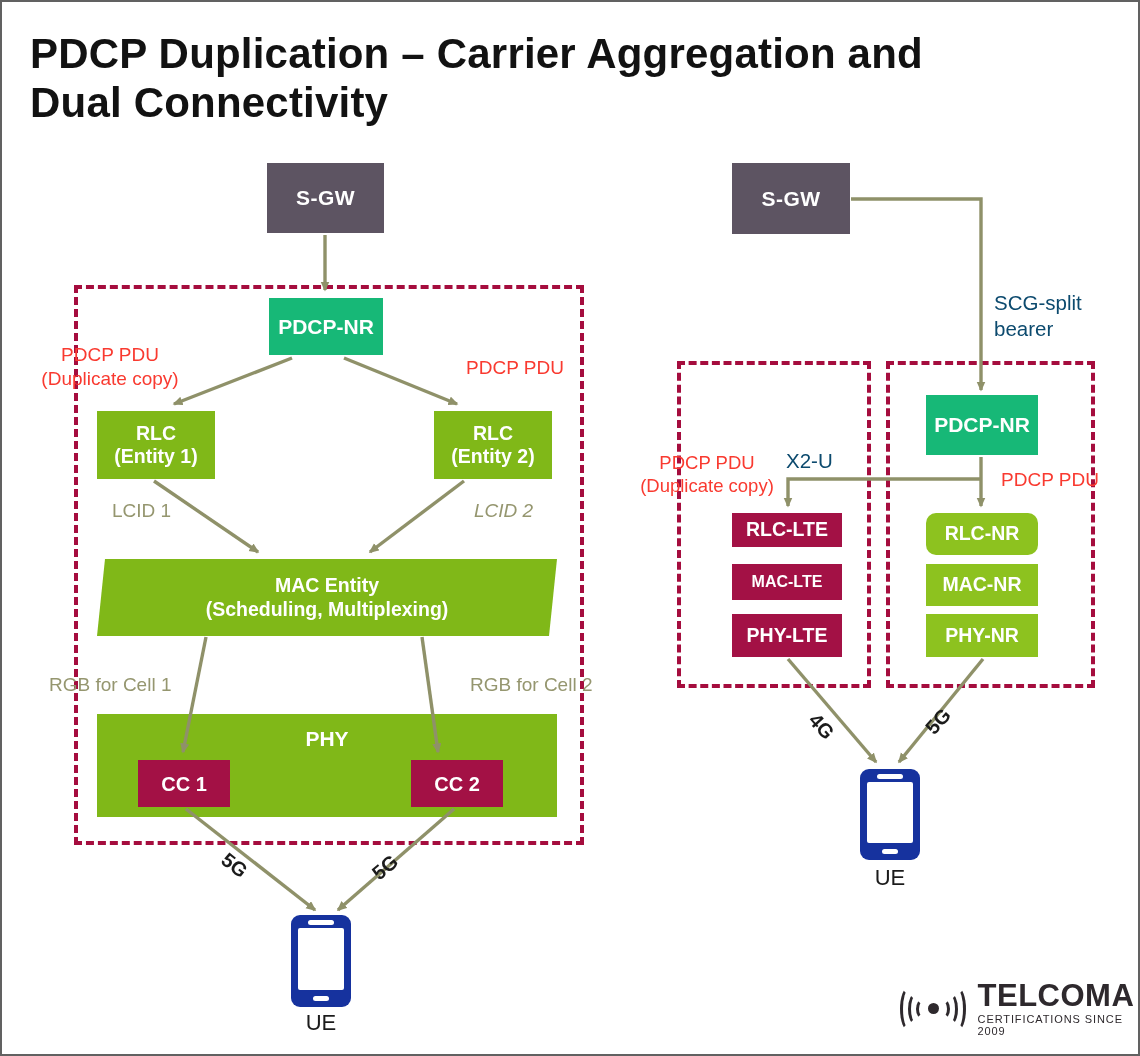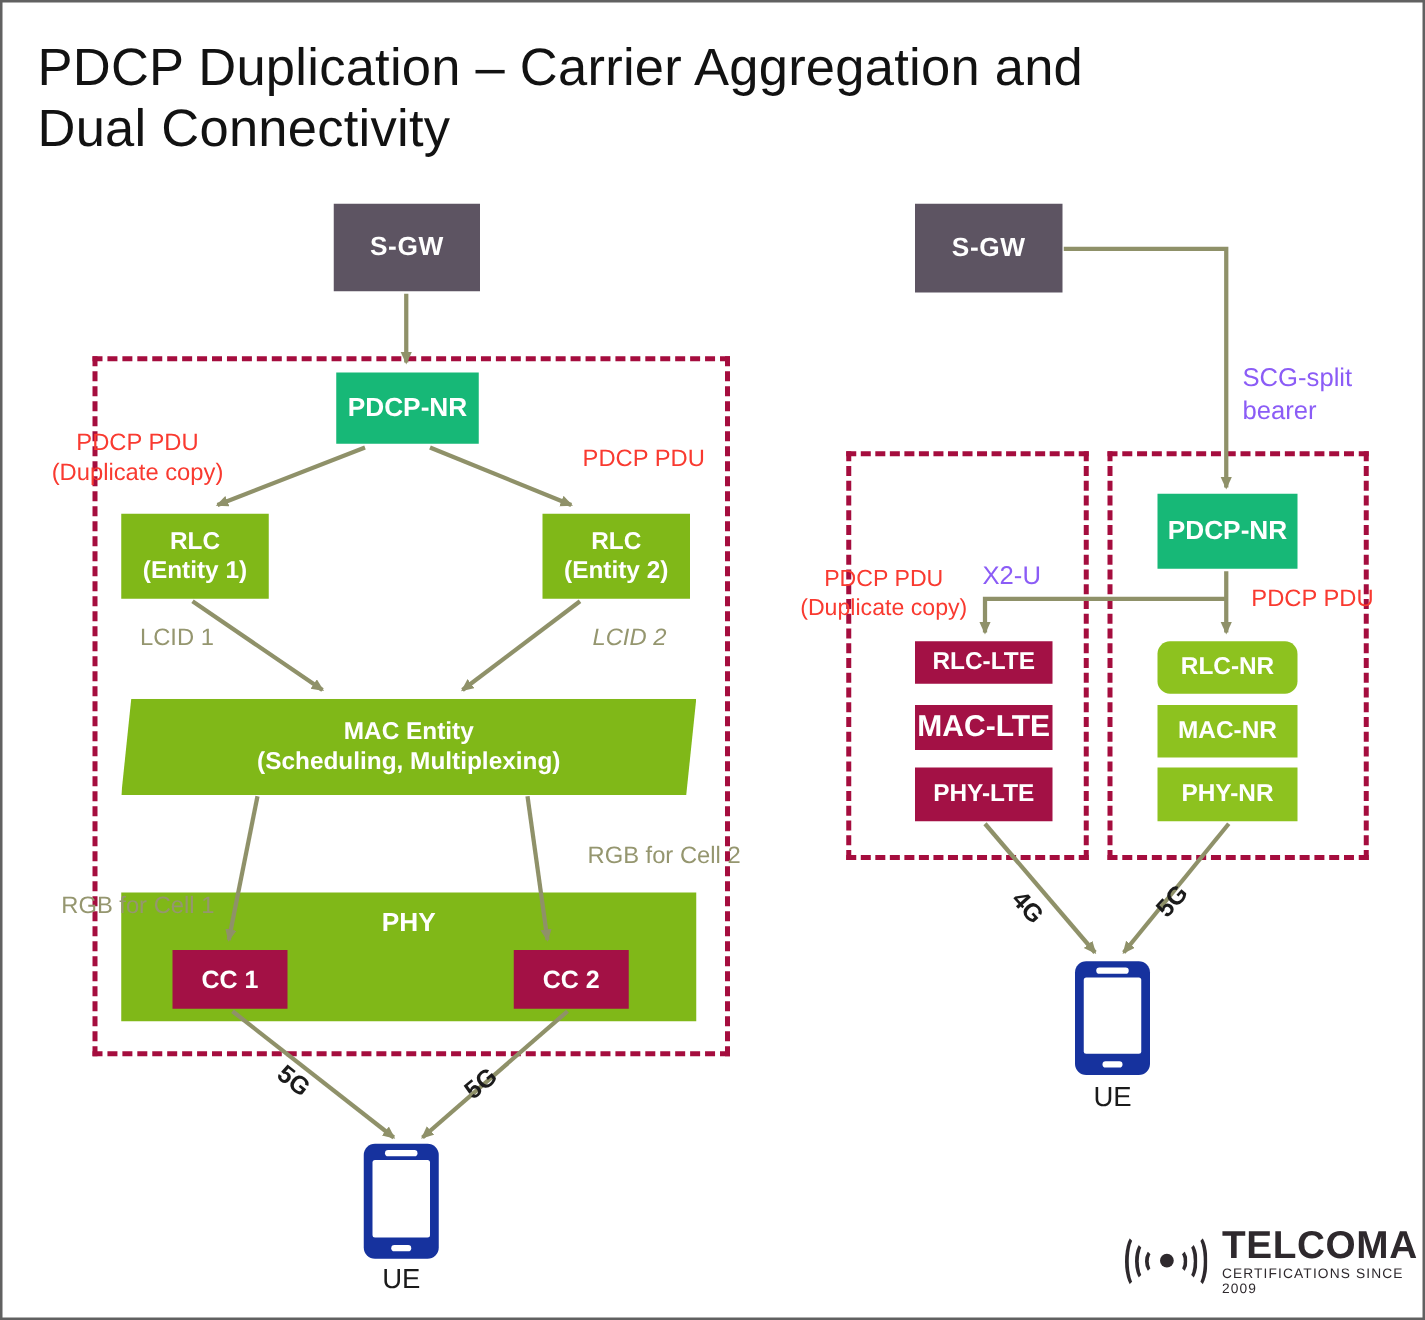--- a/index.html
+++ b/index.html
@@ -5,38 +5,38 @@
   html,body{margin:0;padding:0;background:#fff;}
   .canvas{
     position:relative;width:1140px;height:1056px;background:#ffffff;
     border:2px solid #616161;box-sizing:border-box;overflow:hidden;
     font-family:"Liberation Sans",sans-serif;color:#161616;
   }
   .abs{position:absolute;}
   .pre{white-space:pre-line;}
   .title{
     position:absolute;left:28px;top:28px;width:1010px;
-    font-size:42px;font-weight:400;line-height:1.16;color:#121212;
+    font-size:42px;font-weight:700;line-height:1.16;color:#121212;
     letter-spacing:.2px;white-space:pre-line;
   }
   .box{
     position:absolute;display:flex;align-items:center;justify-content:center;
     color:#ffffff;font-weight:700;text-align:center;line-height:1.2;white-space:pre-line;
     z-index:2;
   }
   .sgw{background:var(--sgw,#5d5462);font-size:21px;letter-spacing:.5px;}
   .teal{background:var(--teal,#17b877);font-size:21px;}
   .green{background:var(--green,#80b818);}
   .green2{background:var(--green2,#8dc21f);}
   .maroon{background:var(--maroon,#a31145);}
   .dashedbox{position:absolute;border:4px dashed var(--dash,#a50d3e);z-index:0;}
   .lbl{position:absolute;z-index:6;line-height:1.25;}
   .red{color:var(--red,#f93a30);font-weight:500;text-align:center;}
   .olive{color:var(--oliveText,#95966f);font-weight:400;}
-  .ink{color:#8b5cf6;font-weight:500;}
+  .ink{color:#0c4a6e;font-weight:500;}
   .rot{transform-origin:center;display:inline-block;font-weight:600;color:#1b1b1b;font-size:20px;z-index:6;}
   .arrowlayer{position:absolute;left:0;top:0;width:1140px;height:1056px;z-index:5;pointer-events:none;}
   .arrow{stroke:var(--olive,#8f9169);stroke-width:3.4;fill:none;}
   .phone{position:absolute;background:var(--blue,#16329e);border-radius:9px;z-index:4;}
   .phone .screen{position:absolute;left:7px;right:7px;top:13px;bottom:17px;background:#fff;border-radius:2px;}
   .phone .speaker{position:absolute;top:5px;left:50%;transform:translateX(-50%);width:26px;height:5px;background:#fff;border-radius:3px;}
   .phone .home{position:absolute;bottom:6px;left:50%;transform:translateX(-50%);width:16px;height:5px;background:#fff;border-radius:3px;}
   .uelbl{position:absolute;font-size:22px;font-weight:500;color:#1b1b1b;text-align:center;z-index:6;}
   
   .logo{position:absolute;left:899px;top:978px;display:flex;align-items:center;gap:18px;z-index:6;color:var(--logoink,#2e292d);}
@@ -81,21 +81,21 @@
 (Entity 2)</div>
 
   <div class="lbl olive" style="left:110px;top:497px;font-size:19px;">LCID 1</div>
 
   <div class="lbl olive" style="left:472px;top:497px;font-size:19px;font-style:italic;">LCID 2</div>
 
   <div class="box green" style="left:95px;top:557px;width:460px;height:77px;font-size:19.5px;
        clip-path:polygon(8px 0, 100% 0, calc(100% - 8px) 100%, 0 100%);">MAC Entity
 (Scheduling, Multiplexing)</div>
 
-  <div class="lbl olive" style="left:47px;top:671px;font-size:19px;margin-top:40px;">RGB for Cell 1</div>
+  <div class="lbl olive" style="left:47px;top:671px;font-size:19px;">RGB for Cell 1</div>
 
   <div class="lbl olive" style="left:468px;top:671px;font-size:19px;">RGB for Cell 2</div>
 
   <div class="box green" style="left:95px;top:712px;width:460px;height:103px;font-size:21px;
        align-items:flex-start;padding-top:12px;box-sizing:border-box;">PHY</div>
 
   <div class="box maroon" style="left:136px;top:758px;width:92px;height:47px;font-size:20px;z-index:3;">CC 1</div>
 
   <div class="box maroon" style="left:409px;top:758px;width:92px;height:47px;font-size:20px;z-index:3;">CC 2</div>
 
@@ -121,21 +121,21 @@
   <div class="box teal" style="left:924px;top:393px;width:112px;height:60px;">PDCP-NR</div>
 
   <div class="lbl ink" style="left:784px;top:446px;font-size:20.5px;">X2-U</div>
 
   <div class="lbl red pre" style="left:623px;top:449px;width:164px;font-size:18.5px;">PDCP PDU
 (Duplicate copy)</div>
 
   <div class="lbl red" style="left:993px;top:466px;width:110px;font-size:19px;">PDCP PDU</div>
 
   <div class="box maroon" style="left:730px;top:511px;width:110px;height:34px;font-size:19.5px;">RLC-LTE</div>
-  <div class="box maroon" style="left:730px;top:562px;width:110px;height:36px;font-size:24px;">MAC-LTE</div>
+  <div class="box maroon" style="left:730px;top:562px;width:110px;height:36px;font-size:16px;">MAC-LTE</div>
   <div class="box maroon" style="left:730px;top:612px;width:110px;height:43px;font-size:19.5px;">PHY-LTE</div>
 
   <div class="box green2" style="left:924px;top:511px;width:112px;height:42px;font-size:19.5px;border-radius:10px;">RLC-NR</div>
   <div class="box green2" style="left:924px;top:562px;width:112px;height:42px;font-size:19.5px;">MAC-NR</div>
   <div class="box green2" style="left:924px;top:612px;width:112px;height:43px;font-size:19.5px;">PHY-NR</div>
 
   <div class="abs rot" style="left:806px;top:713px;transform:rotate(48deg);">4G</div>
   <div class="abs rot" style="left:923px;top:708px;transform:rotate(-48deg);">5G</div>
 
   <div class="phone" style="left:858px;top:767px;width:60px;height:91px;">

